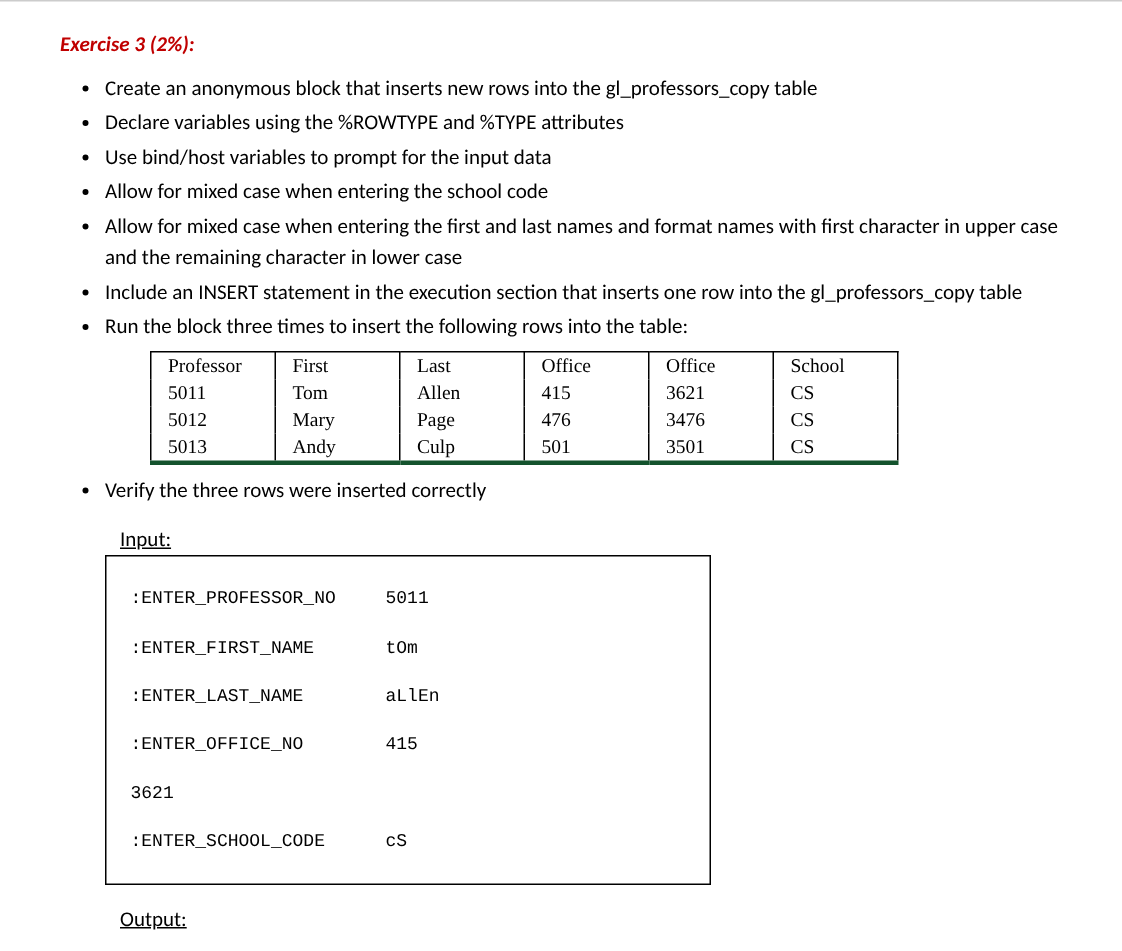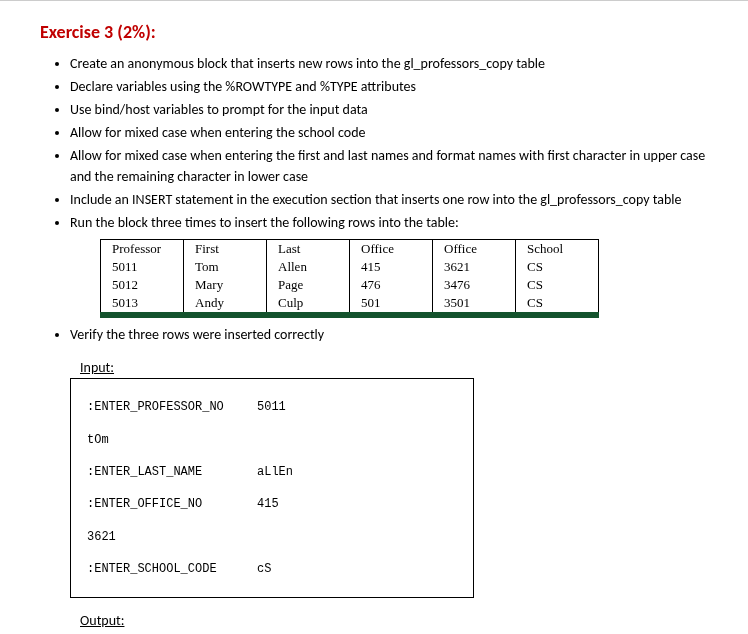--- a/index.html
+++ b/index.html
@@ -9,22 +9,23 @@
       margin: 0;
       padding: 20px 40px;
       width: 748px;
       box-sizing: border-box;
       background: #fff;
       border-top: 1px solid #ccc;
     }
     .title {
       color: #c00000;
       font-weight: bold;
-      font-size: 18px;
+      font-size: 14px;
       margin-bottom: 10px;
+      font-style: italic;
     }
     ul.main {
       margin: 6px 0 6px 30px;
       padding: 0;
     }
     ul.main > li {
       margin-bottom: 2px;
       line-height: 1.5;
     }
     table.data {
@@ -37,21 +38,21 @@
       border: 1px solid #000;
       border-top: none;
       border-bottom: none;
       padding: 1px 11px;
       min-width: 60px;
     }
     table.data tr:first-child td {
       border-top: 1px solid #000;
     }
     table.data tr:last-child td {
-      border-bottom: 6px solid #14532d;
+      border-bottom: 3px solid #14532d;
       margin-left: 32px;
     }
     table.data tr.head1 td,
     table.data tr.head2 td {
       border-bottom: none;
     }
     .section-label {
       text-decoration: underline;
       font-family: Calibri, Arial, sans-serif;
       font-size: 14px;
@@ -124,20 +125,20 @@
 </tbody>
   </table>
 
 <ul class="main">
   <li>Verify the three rows were inserted correctly</li>
 </ul>
 
 <div class="section-label">Input:</div>
 <div class="code-box">
 <div class="input-row"><span class="input-label">:ENTER_PROFESSOR_NO</span><span>5011</span></div>
-<div class="input-row"><span>tOm</span></div>
+<div class="input-row"><span class="input-label">:ENTER_FIRST_NAME</span><span>tOm</span></div>
 <div class="input-row"><span class="input-label">:ENTER_LAST_NAME</span><span>aLlEn</span></div>
 <div class="input-row"><span class="input-label">:ENTER_OFFICE_NO</span><span>415</span></div>
 <div class="input-row"><span>3621</span></div>
 <div class="input-row"><span class="input-label">:ENTER_SCHOOL_CODE</span><span>cS</span></div>
 </div>
 
 <div class="section-label">Output:</div>
 
 </body></html>

